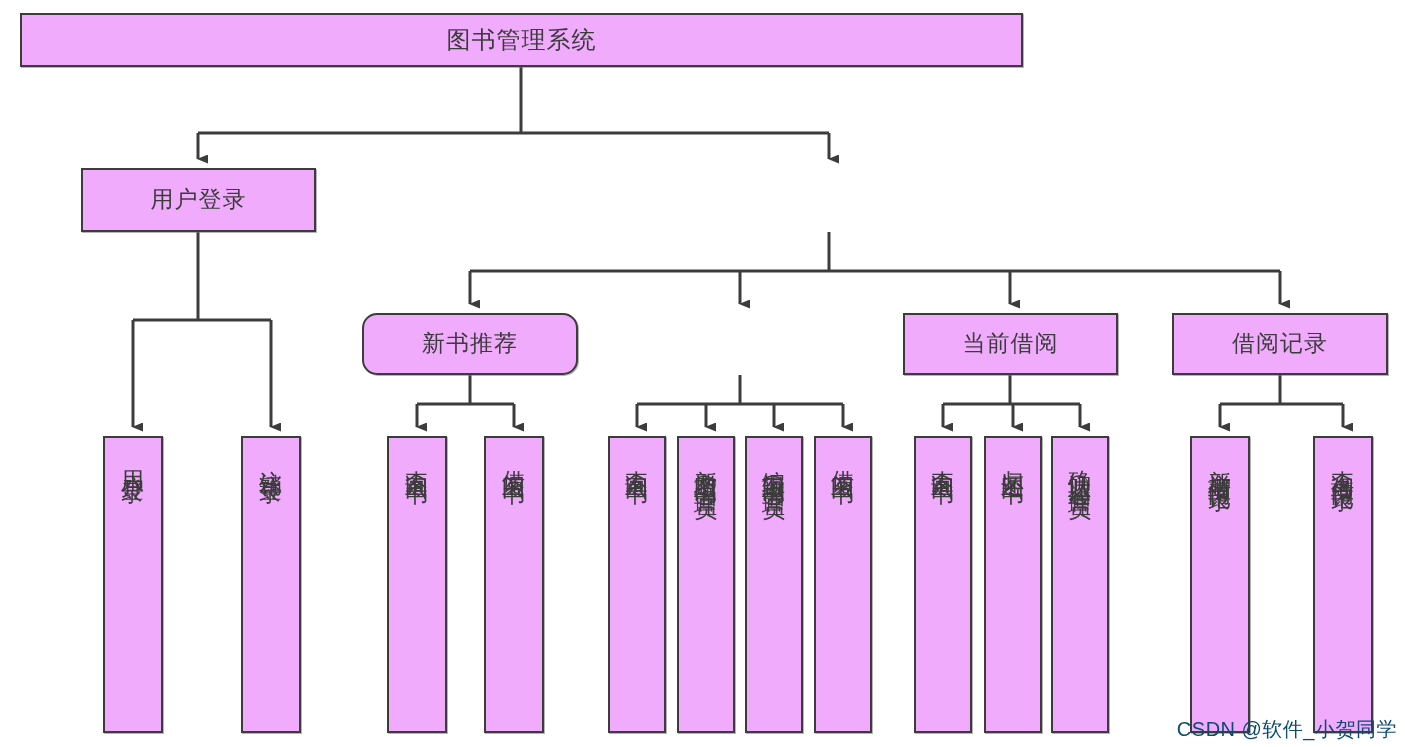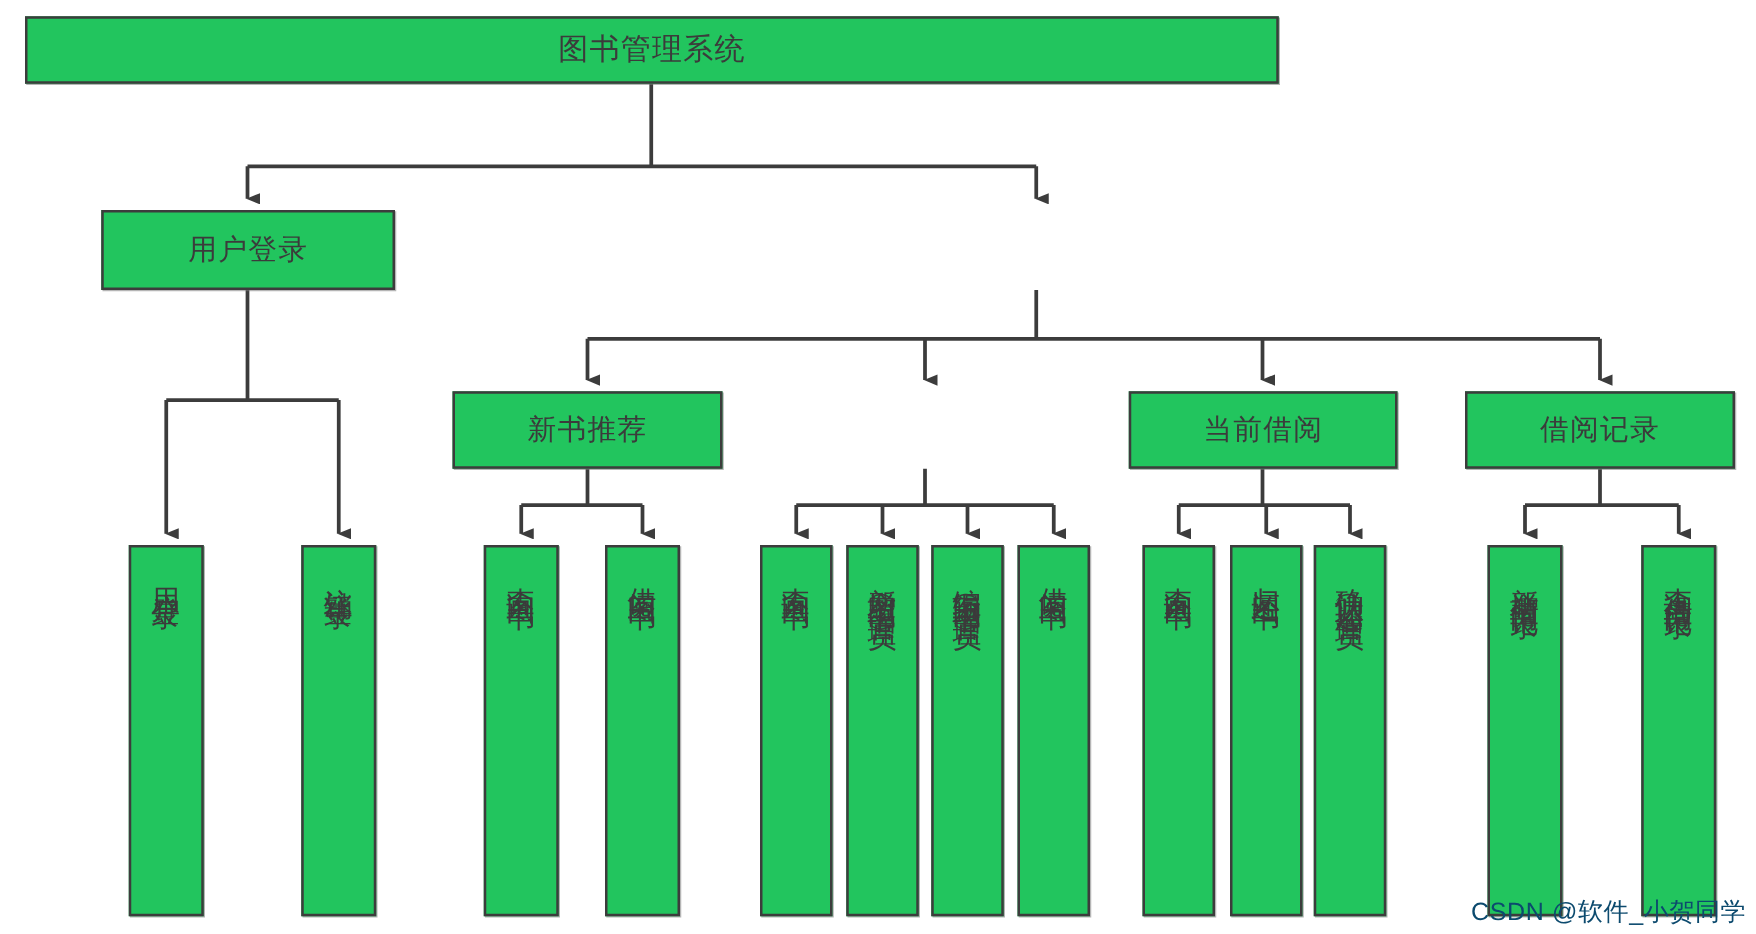--- a/index.html
+++ b/index.html
@@ -20,21 +20,21 @@
     width: 1405px; height: 747px;
   }
   #edge-layer {
     position: absolute;
     left: 0; top: 0;
     width: 1405px; height: 747px;
     pointer-events: none;
   }
   .node {
     position: absolute;
-    background: #22c55e;
+    background: #f0abfc;
     border: 2px solid #3c3c3c;
     box-shadow: 1px 1px 0 0 rgba(120,120,120,0.55);
     display: flex;
     align-items: center;
     justify-content: center;
     color: #3b3b3b;
   }
   .node.horizontal {
     font-size: 23px;
     letter-spacing: 1px;
@@ -122,21 +122,21 @@
   </svg>
 
   <div class="node horizontal root" style="left:20px; top:13px; width:1003px; height:54px;">
     <span>图书管理系统</span>
   </div>
 
   <div class="node horizontal" style="left:81px; top:168px; width:235px; height:64px;">
     <span>用户登录</span>
   </div>
 
-  <div class="node horizontal" style="left:362px; top:313px; width:216px; height:62px;">
+  <div class="node horizontal" style="left:362px; top:313px; width:216px; height:62px;border-radius:15px;">
     <span>新书推荐</span>
   </div>
   <div class="node horizontal" style="left:903px; top:313px; width:215px; height:62px;">
     <span>当前借阅</span>
   </div>
   <div class="node horizontal" style="left:1172px; top:313px; width:216px; height:62px;">
     <span>借阅记录</span>
   </div>
 
   <div class="node vertical" style="left:103px; top:436px; width:60px; height:297px;">

